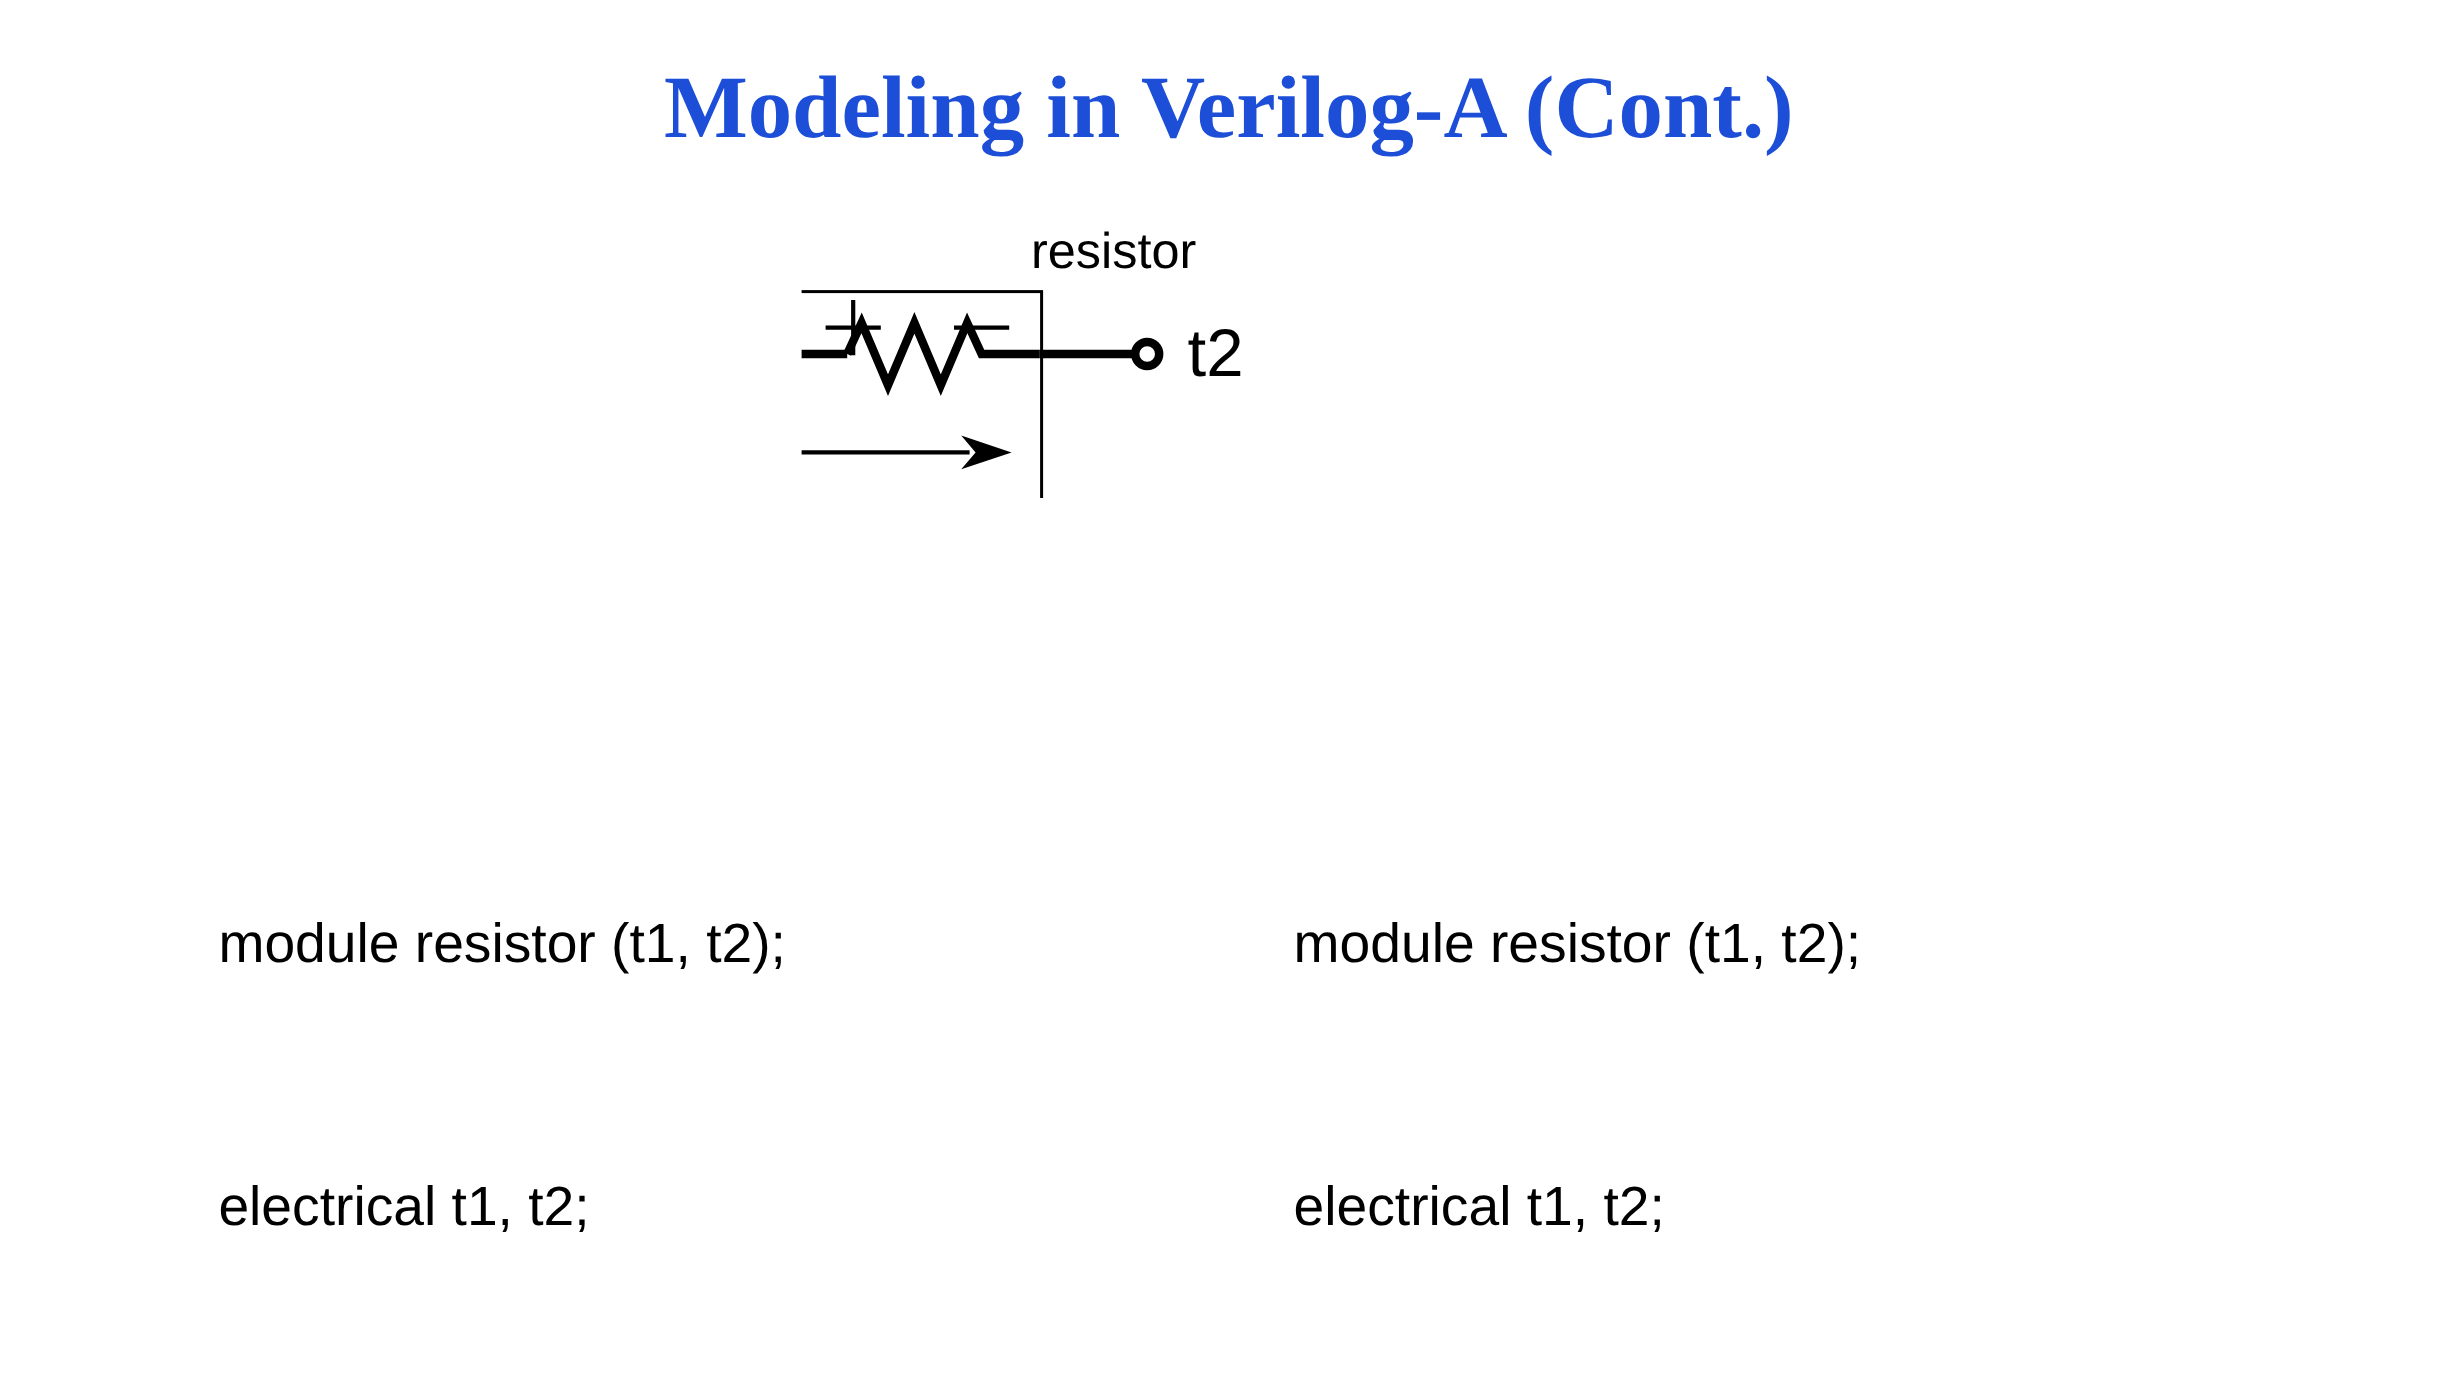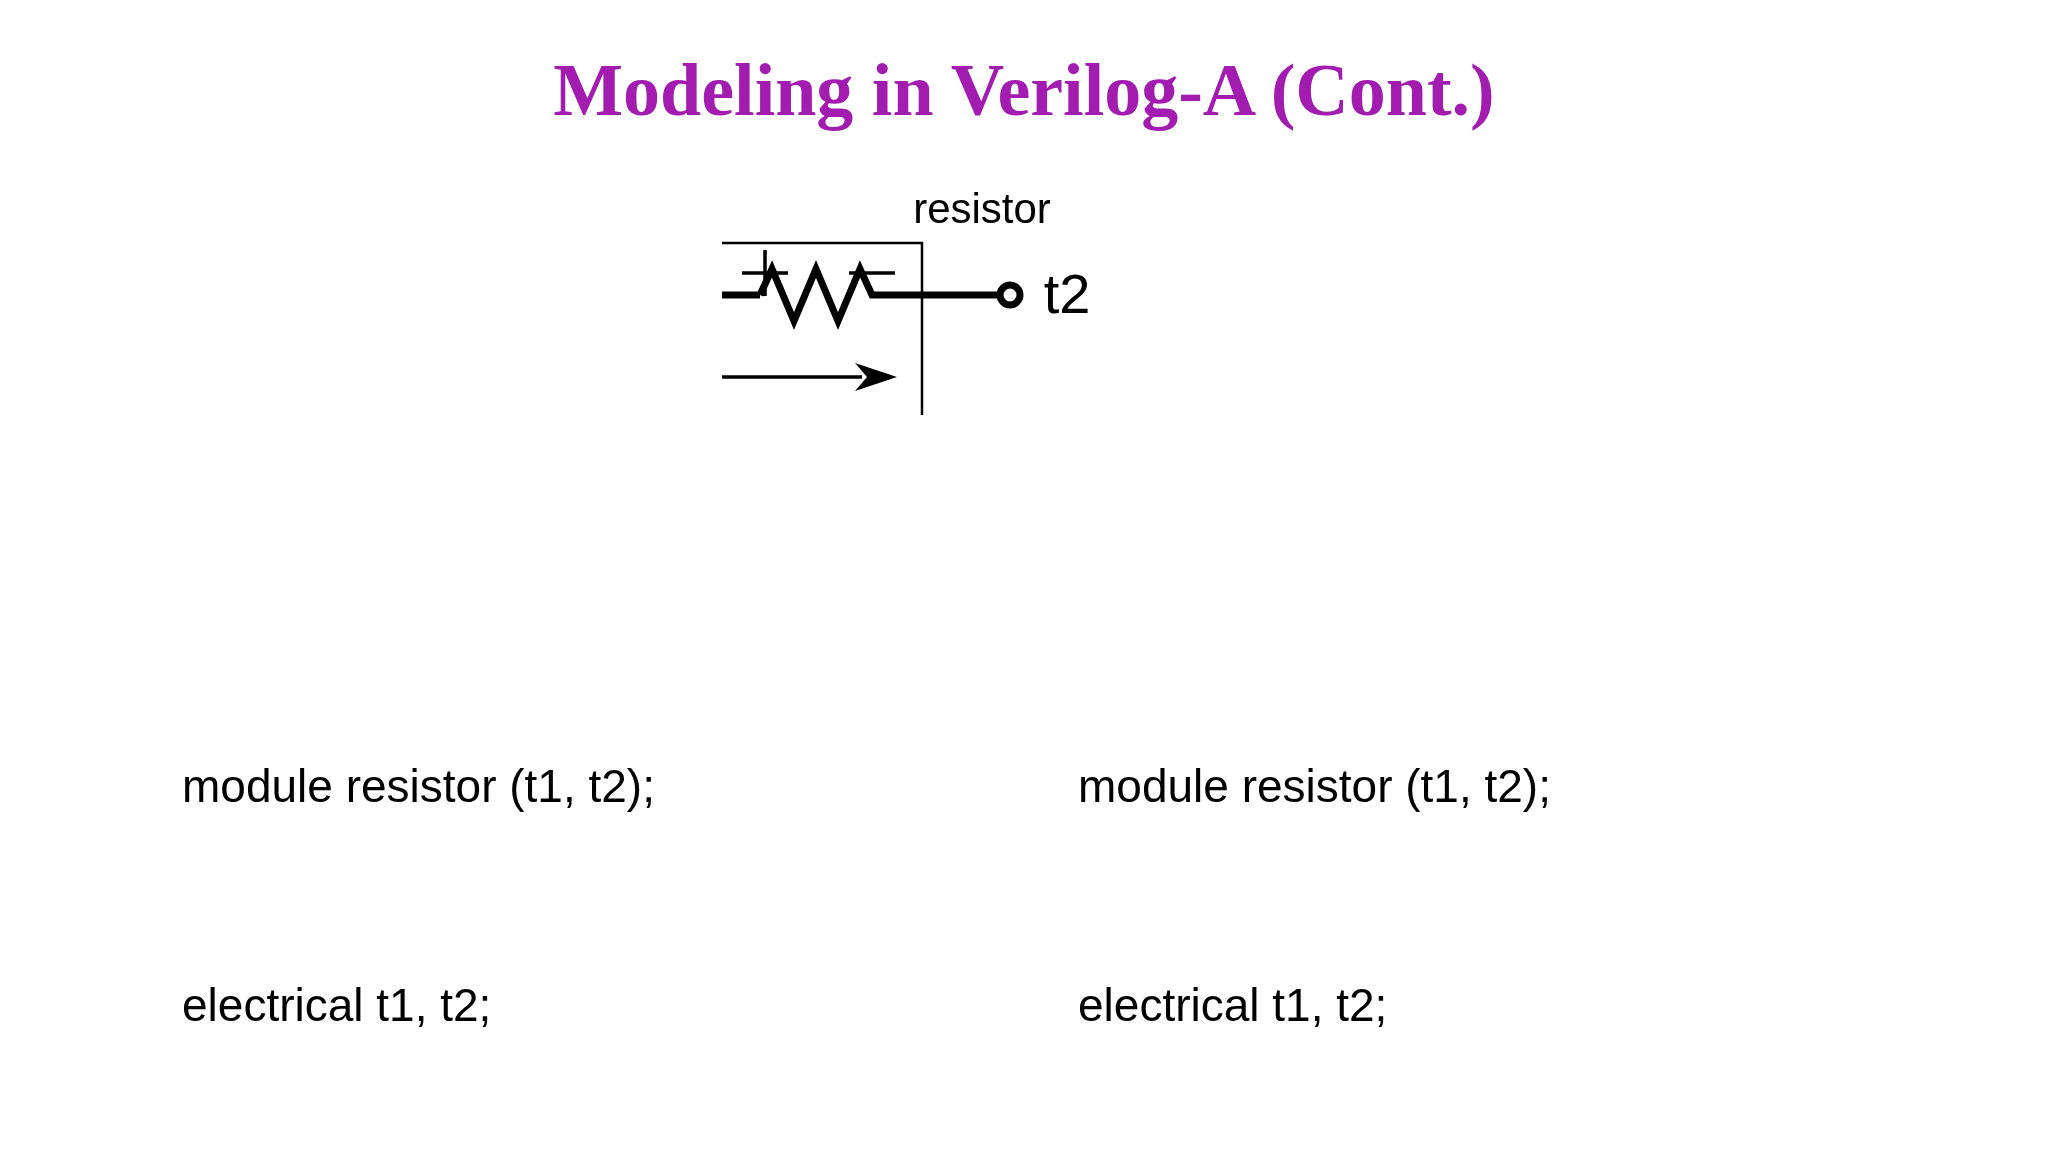--- a/index.html
+++ b/index.html
@@ -21,28 +21,28 @@
     position: absolute;
     top: 52px;
     left: 0;
     width: 2048px;
     text-align: center;
     font-family: "Liberation Serif", serif;
     font-weight: bold;
     font-size: 74px;
     line-height: 1.05;
     letter-spacing: 0px;
-    color: #a21caf;
+    color: #1d4ed8;
     white-space: nowrap;
   }
 
   
   #diagram {
     position: absolute;
-    left: 722px;
+    left: 668px;
     top: 185px;
     width: 640px;
     height: 230px;
   }
   #diagram svg {
     display: block;
   }
 
   
   .code-col {

